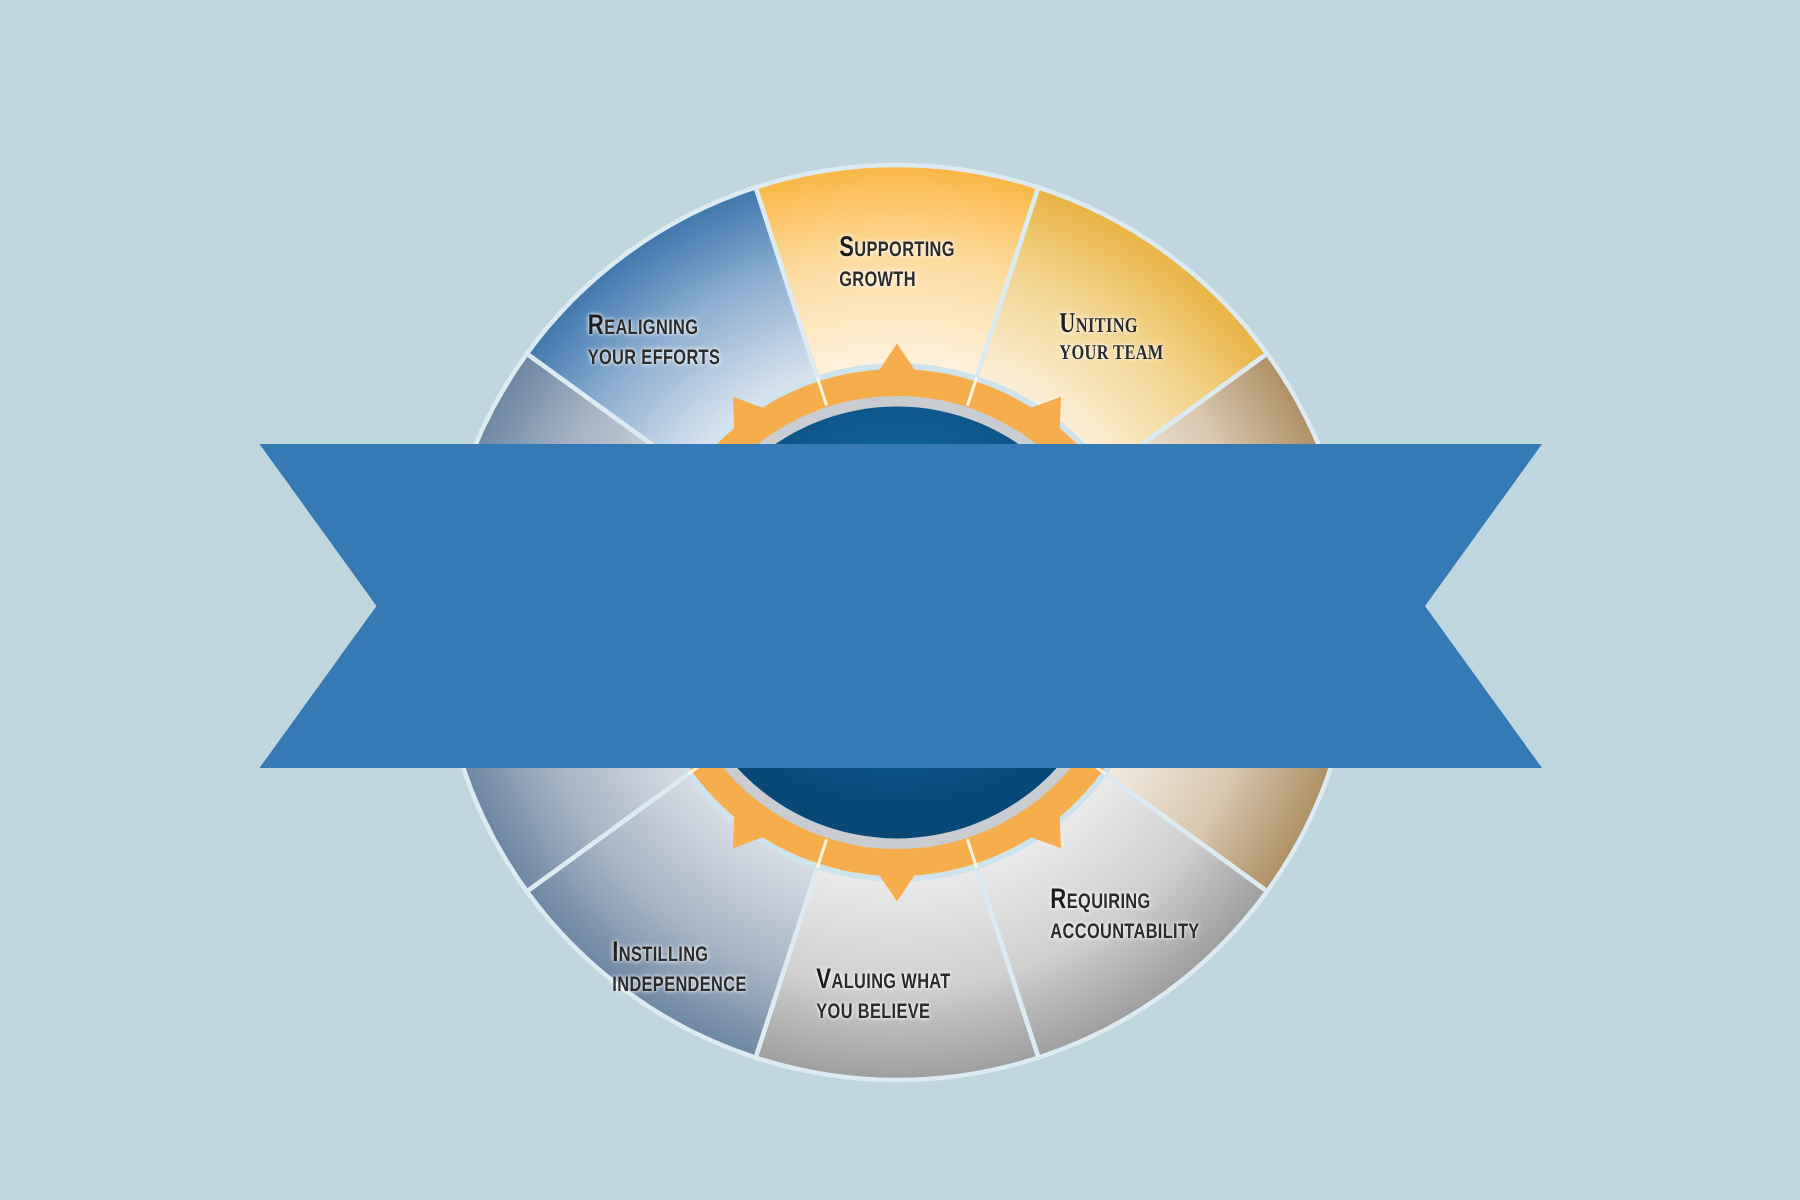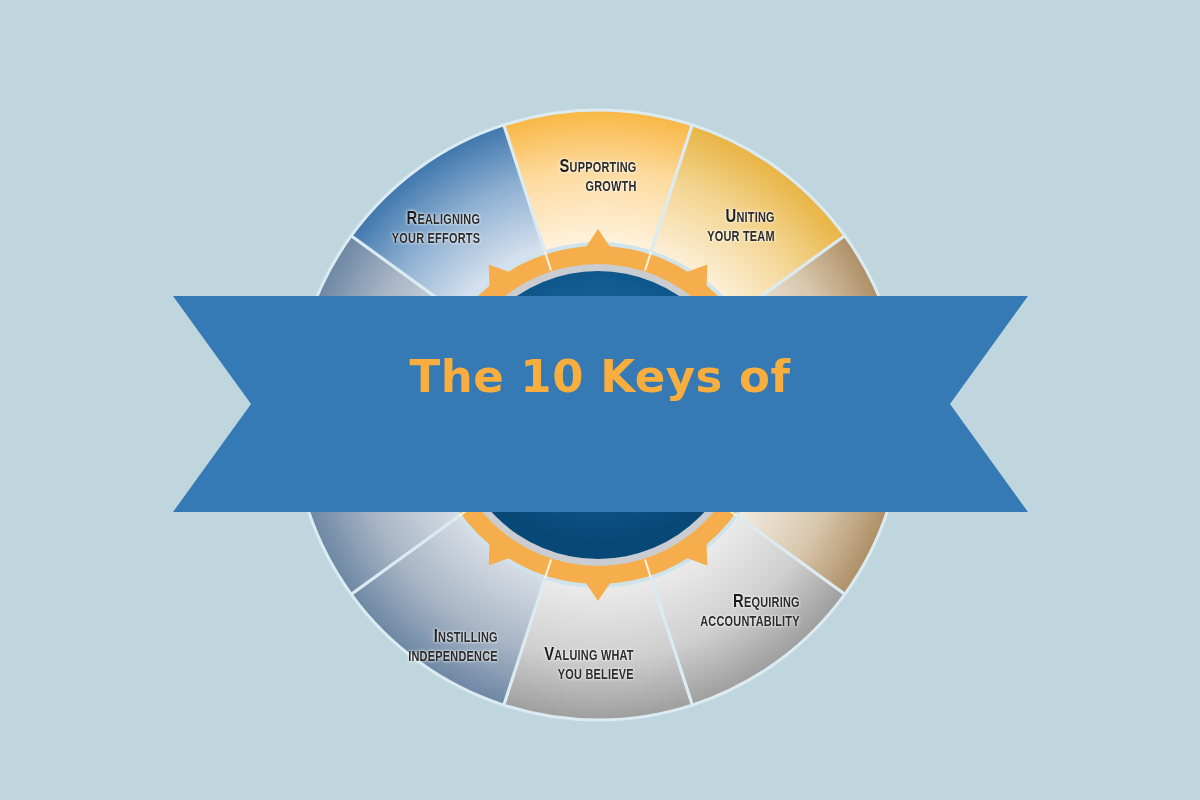--- a/index.html
+++ b/index.html
@@ -6,21 +6,21 @@
   body {
     width: 1200px; height: 800px; overflow: hidden;
     background: #BFD6DF;
     position: relative;
     font-family: "Liberation Sans", sans-serif;
   }
   #wheel-svg { position: absolute; left: 0; top: 0; width: 1200px; height: 800px; }
   .seg-label {
     position: absolute;
     transform: translate(-50%, -50%);
-    text-align: right;
+    text-align: left;
     white-space: nowrap;
     color: #2b2b2b;
     font-family: "Liberation Sans", sans-serif;
     font-weight: bold;
     line-height: 1.2;
     text-shadow: 0 0 4px rgba(255,255,255,0.9), 0 0 2px rgba(255,255,255,0.8);
   }
   .seg-label .inner { display: inline-block; transform: scaleX(0.78); }
   .seg-label .l1 { font-size: 14px; letter-spacing: 0.3px; }
   .seg-label .cap { font-size: 19px; color: #1c1c1c; }
@@ -119,26 +119,25 @@
       <line x1="446" y1="415" x2="426" y2="415" stroke="#FFF4E2" stroke-width="2"></line>
       <line x1="475.029416855008" y1="325.6566416515441" x2="458.849076967509" y2="313.90093660569465" stroke="#FFF4E2" stroke-width="2"></line>
       <line x1="551.029416855008" y1="270.43940952313665" x2="544.8490769675091" y2="251.4182791972336" stroke="#FFF4E2" stroke-width="2"></line>
     </g>
   <circle cx="598" cy="415" r="151" fill="#C9CDD1"></circle>
   <circle cx="598" cy="415" r="144" fill="url(#gCenter)"></circle>
 </svg>
 
 <div id="labels">
     <div class="seg-label" style="left: 598px; top: 175px;"><div class="inner"><div class="l1"><span class="cap">S</span><span>UPPORTING</span></div><span class="l2">GROWTH</span></div></div>
-    <div class="seg-label" style="left: 741px; top: 225px;"><div class="inner"><div class="l1"><span class="cap">U</span><span>NITING</span></div><span class="l2">YOUR TEAM</span></div></div>
+    <div class="seg-label" style="left: 741px; top: 225px; font-family: Liberation Serif, serif;"><div class="inner"><div class="l1"><span class="cap">U</span><span>NITING</span></div><span class="l2">YOUR TEAM</span></div></div>
     <div class="seg-label" style="left: 750px; top: 610px;"><div class="inner"><div class="l1"><span class="cap">R</span><span>EQUIRING</span></div><span class="l2">ACCOUNTABILITY</span></div></div>
     <div class="seg-label" style="left: 589px; top: 663px;"><div class="inner"><div class="l1"><span class="cap">V</span><span>ALUING WHAT</span></div><span class="l2">YOU BELIEVE</span></div></div>
     <div class="seg-label" style="left: 453px; top: 645px;"><div class="inner"><div class="l1"><span class="cap">I</span><span>NSTILLING</span></div><span class="l2">INDEPENDENCE</span></div></div>
     <div class="seg-label" style="left: 436px; top: 227px;"><div class="inner"><div class="l1"><span class="cap">R</span><span>EALIGNING</span></div><span class="l2">YOUR EFFORTS</span></div></div>
   </div>
 
 <svg id="banner" viewBox="0 0 1200 800" xmlns="http://www.w3.org/2000/svg">
   <polygon points="173,296 1028,296 950,404 1028,512 173,512 251,404" fill="#3579B5"></polygon>
 </svg>
 
 <div class="title">
-  <span>The 10 Keys of</span>
 </div>
 
 </body></html>

